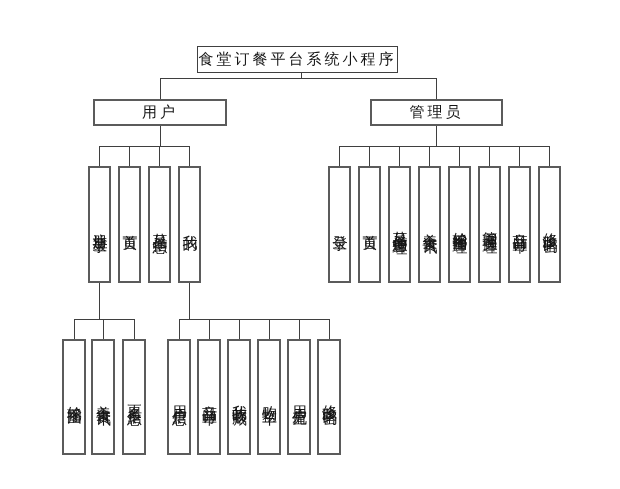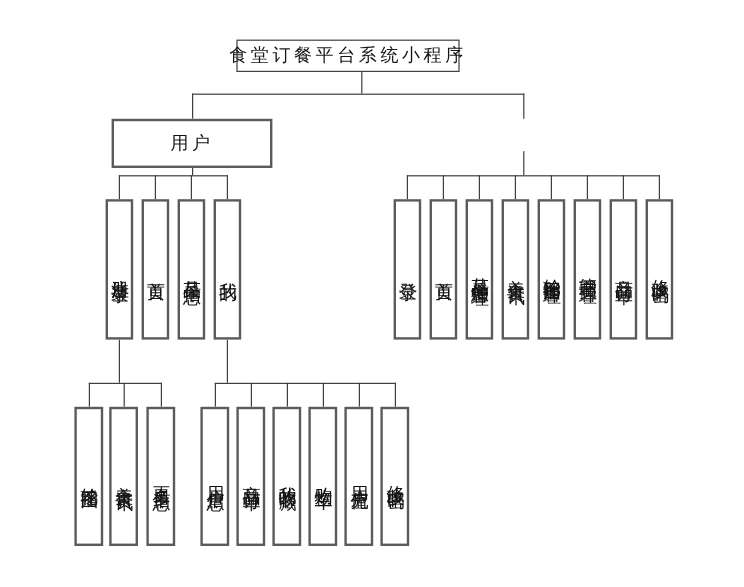--- a/index.html
+++ b/index.html
@@ -66,23 +66,24 @@
 
   <div class="line" style="left:189px;top:283px;width:1px;height:36px"></div>
   <div class="line" style="left:179px;top:319px;width:151px;height:1px"></div>
   <div class="line" style="left:179px;top:319px;width:1px;height:20px"></div>
   <div class="line" style="left:209px;top:319px;width:1px;height:20px"></div>
   <div class="line" style="left:239px;top:319px;width:1px;height:20px"></div>
   <div class="line" style="left:269px;top:319px;width:1px;height:20px"></div>
   <div class="line" style="left:299px;top:319px;width:1px;height:20px"></div>
   <div class="line" style="left:329px;top:319px;width:1px;height:20px"></div>
 
-  <div class="node h root" style="left:197px;top:33px;width:186px;height:27px">食堂订餐平台系统小程序</div>
+  <div class="node h root" style="left:197px;top:46px;width:201px;height:27px">食堂订餐平台系统小程序</div>
 
-  <div class="node h" style="left:93px;top:99px;width:134px;height:41px">用户</div>
+  <div class="node h" style="left:93px;top:99px;width:134px;height:27px">用户</div>
+  <div class="node h" style="left:370px;top:99px;width:133px;height:27px">管理员</div>
 
   <div class="node v" style="left:88px;top:166px;width:23px;height:117px">注册登录</div>
   <div class="node v" style="left:118px;top:166px;width:23px;height:117px">首页</div>
   <div class="node v" style="left:148px;top:166px;width:23px;height:117px">菜品信息</div>
   <div class="node v" style="left:178px;top:166px;width:23px;height:117px">我的</div>
 
   <div class="node v" style="left:328px;top:166px;width:23px;height:117px">登录</div>
   <div class="node v" style="left:358px;top:166px;width:23px;height:117px">首页</div>
   <div class="node v" style="left:388px;top:166px;width:23px;height:117px">菜品信息管理</div>
   <div class="node v" style="left:418px;top:166px;width:23px;height:117px">美食资讯</div>

